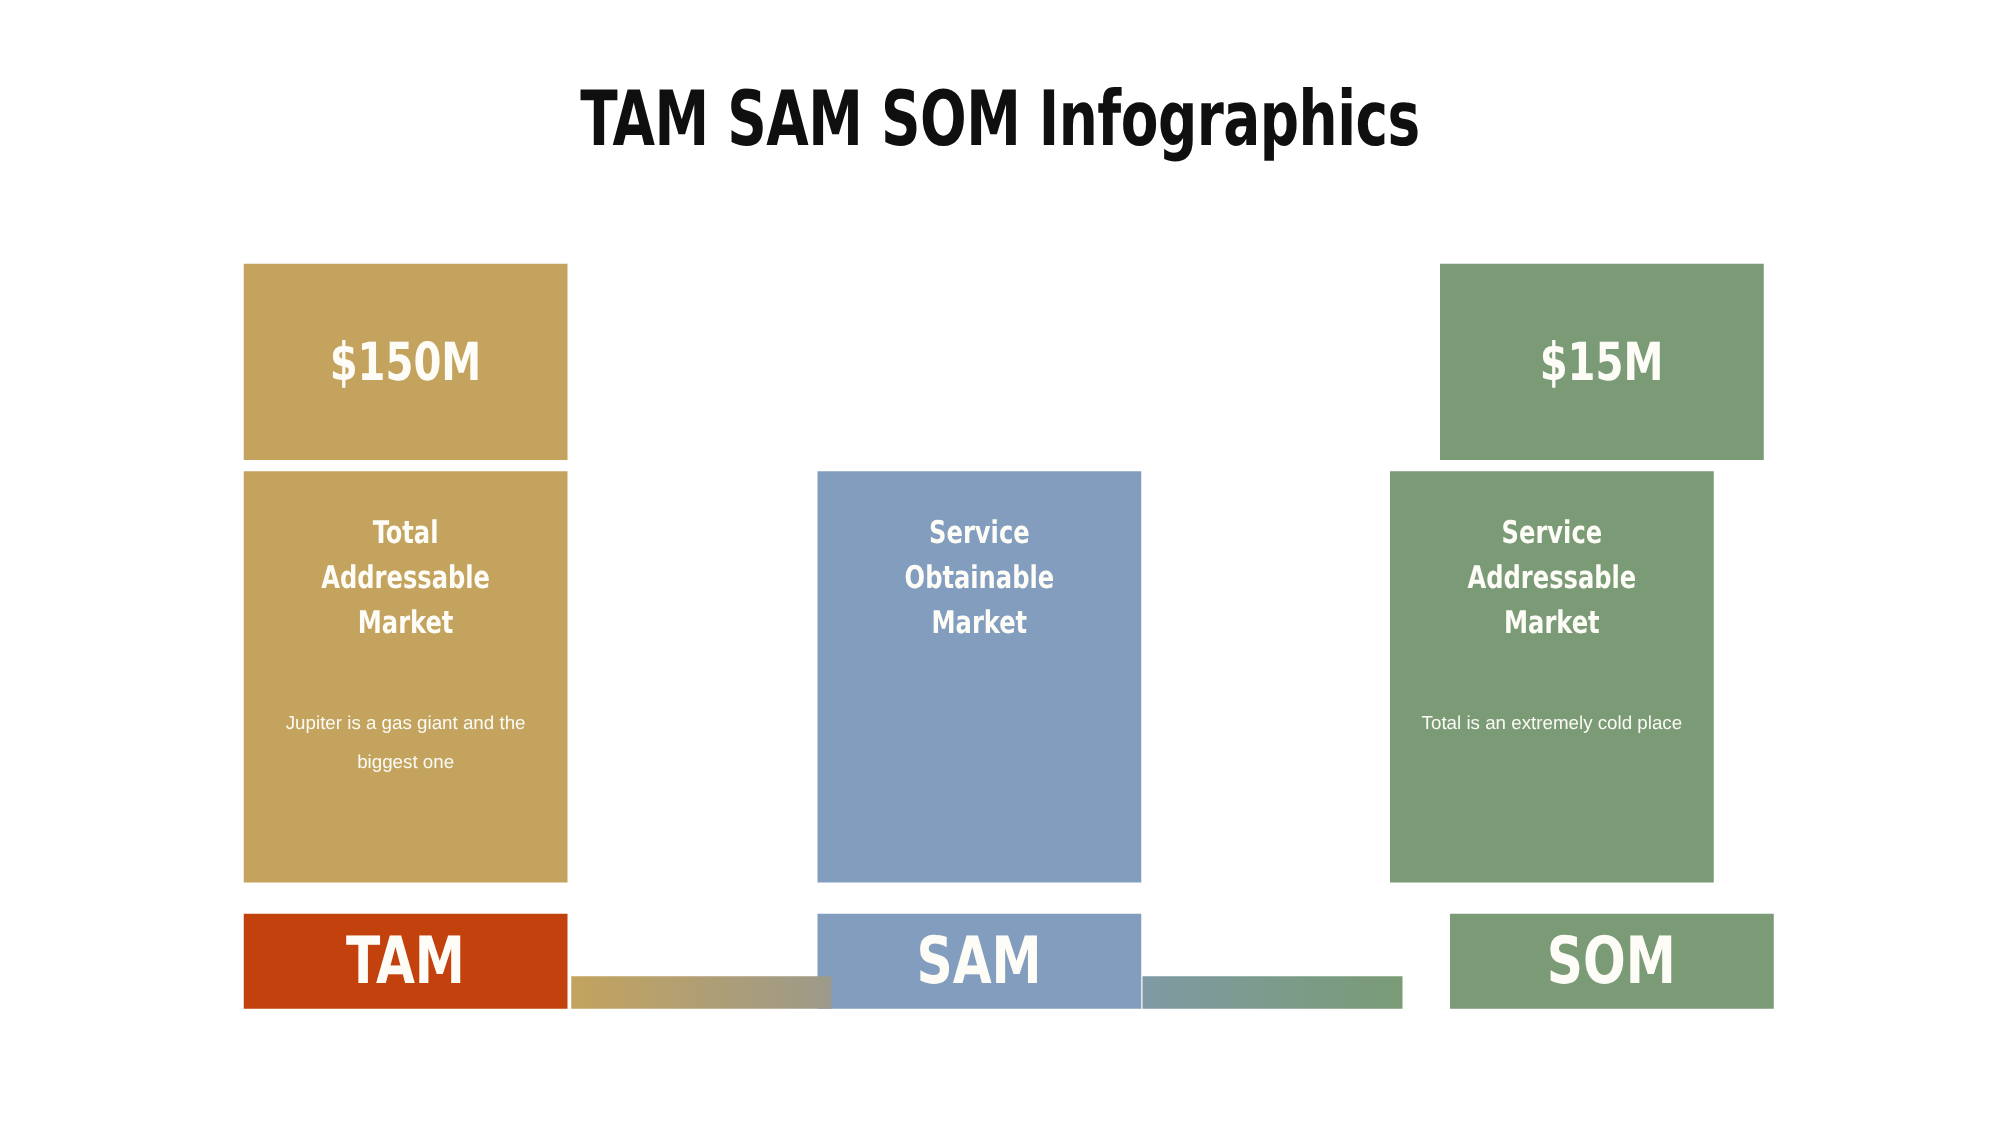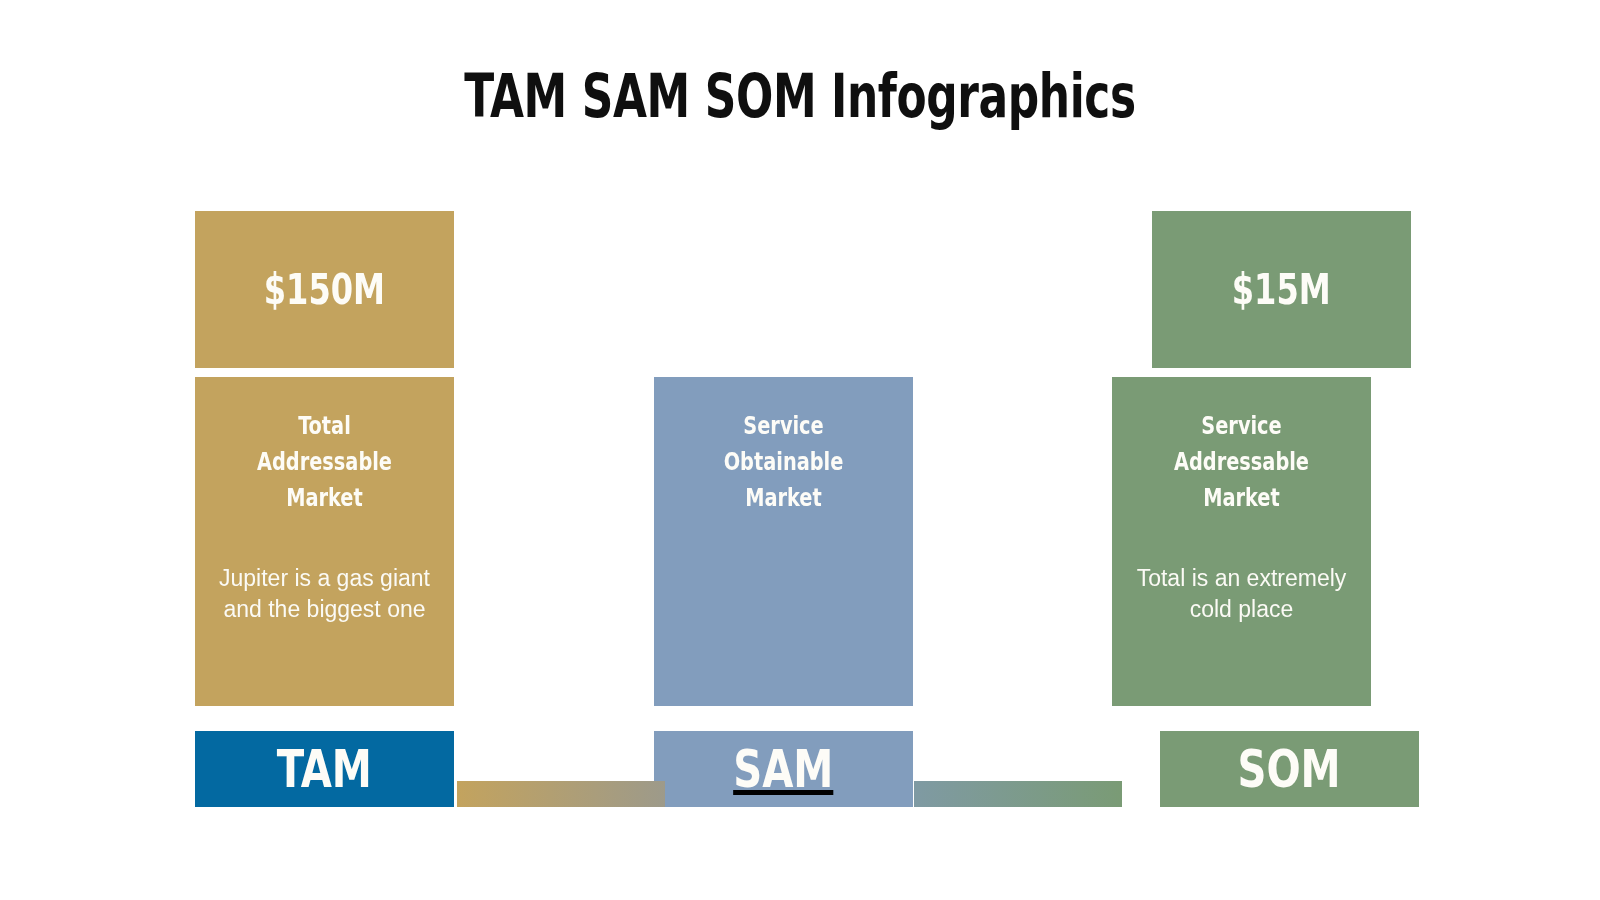--- a/index.html
+++ b/index.html
@@ -99,21 +99,21 @@
     transform-origin: 50% 0;
   }
   .desc-body {
     position: absolute;
     left: 0;
     top: 186px;
     width: 259px;
     text-align: center;
     font-family: "Liberation Sans", sans-serif;
     font-weight: 400;
-    font-size: 23px;
+    font-size: 15px;
     line-height: 31px;
     color: #fbfaf5;
     padding: 0 16px;
     box-sizing: border-box;
   }
 
   
   .label-bar {
     position: absolute;
     left: 0;
@@ -165,37 +165,37 @@
 
     <div class="desc-block" style="background-color: rgb(195, 163, 94);">
       <div class="desc-heading">
         <div>Total</div>
         <div>Addressable</div>
         <div>Market</div>
       </div>
       <div class="desc-body">Jupiter is a gas giant and the biggest one</div>
     </div>
 
-    <div class="label-bar" style="background-color: #0369a1;">
+    <div class="label-bar" style="background-color: #c2410c;">
       <span class="label-text">TAM</span>
     </div>
   </div>
 
   <div class="column" id="column-sam">
 
 
     <div class="desc-block" style="background-color: rgb(130, 157, 189);">
       <div class="desc-heading">
         <div>Service</div>
         <div>Obtainable</div>
         <div>Market</div>
       </div>
     </div>
 
-    <div class="label-bar" style="background-color: rgb(130, 157, 189); text-decoration: underline;">
+    <div class="label-bar" style="background-color: rgb(130, 157, 189);">
       <span class="label-text">SAM</span>
     </div>
   </div>
 
   <div class="column" id="column-som">
 
     <div class="value-block" style="background-color: rgb(122, 155, 117); margin-left: 40px;">
       <span class="value-text">$15M</span>
     </div>
 

